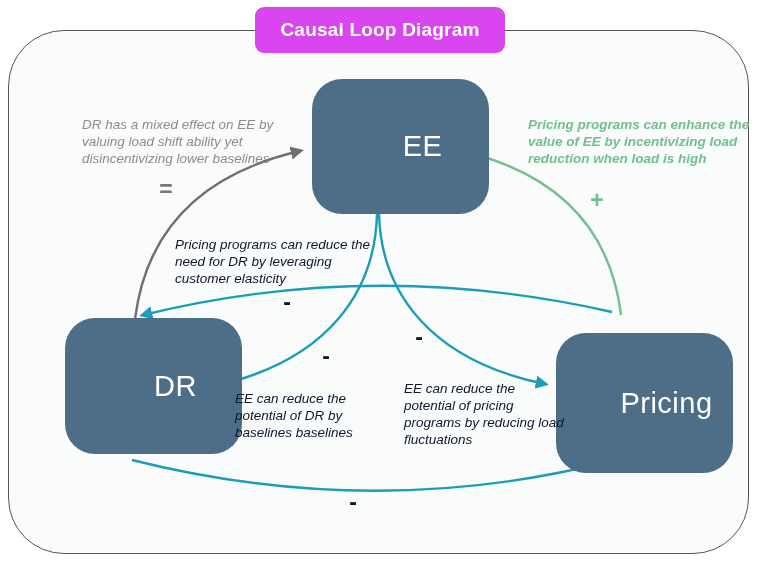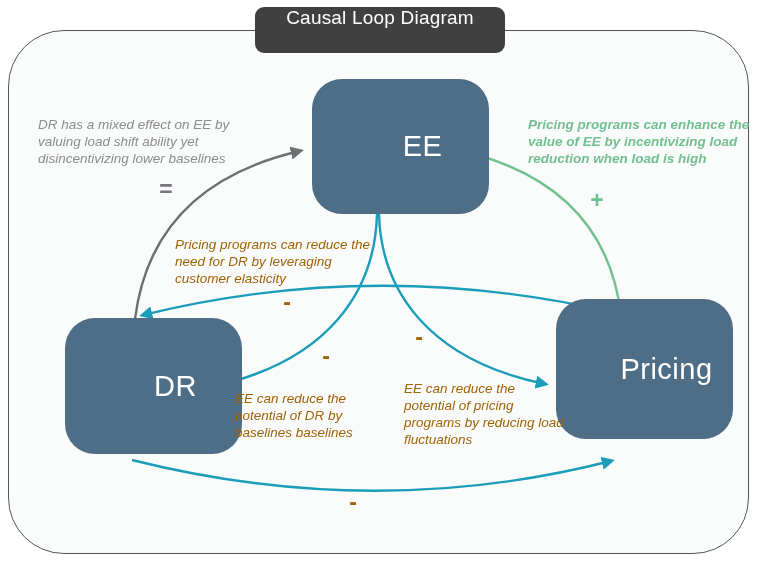--- a/index.html
+++ b/index.html
@@ -16,63 +16,63 @@
     width: 741px; height: 524px;
     border: 1.5px solid #55565a;
     border-radius: 56px;
     background: #fafbfb;
     box-sizing: border-box;
   }
   .title-box {
     position: absolute;
     left: 255px; top: 7px;
     width: 250px; height: 46px;
-    background: #404040;
+    background: #d946ef;
     border-radius: 9px;
-    display: flex; justify-content: center;
+    display: flex; align-items: center; justify-content: center;
     color: #ffffff;
-    font-size: 19px; font-weight: 400;
+    font-size: 19px; font-weight: 700;
     letter-spacing: 0.2px;
     z-index: 5;
   }
   svg.edges { position: absolute; left: 0; top: 0; z-index: 2; }
   .node {
     position: absolute;
     background: #4e6d87;
     border-radius: 30px;
     display: flex; align-items: center; justify-content: center;
     color: #ffffff;
     font-size: 29px; font-weight: 400;
     letter-spacing: 0.5px;
     z-index: 3;
     padding-left: 44px;
   }
   .node-ee      { left: 312px; top: 79px;  width: 133px; height: 135px; }
   .node-dr      { left: 65px;  top: 318px; width: 133px; height: 136px; }
-  .node-pricing { left: 556px; top: 299px; width: 133px; height: 140px; align-items: center; }
+  .node-pricing { left: 556px; top: 333px; width: 133px; height: 140px; align-items: center; }
   .note {
     position: absolute;
     font-style: italic;
     font-size: 13.5px;
     line-height: 17px;
     z-index: 4;
   }
   .sign {
     position: absolute;
     width: 26px;
     text-align: center;
     font-weight: 700;
     font-size: 23px;
     line-height: 26px;
     z-index: 4;
     font-style: normal;
   }
-  .t-gray  { color: #8b8c90; }
+  .t-gray  { color: #8b8c90; margin-left: 44px; }
   .t-green { color: #72bf90; }
-  .t-teal  { color: #a16207; }
+  .t-teal  { color: #0f172a; }
   .s-gray  { color: #77787b; }
 </style>
 </head>
 <body>
 
 <div class="canvas">
 
   <div class="frame"></div>
 
   <div class="title-box">

